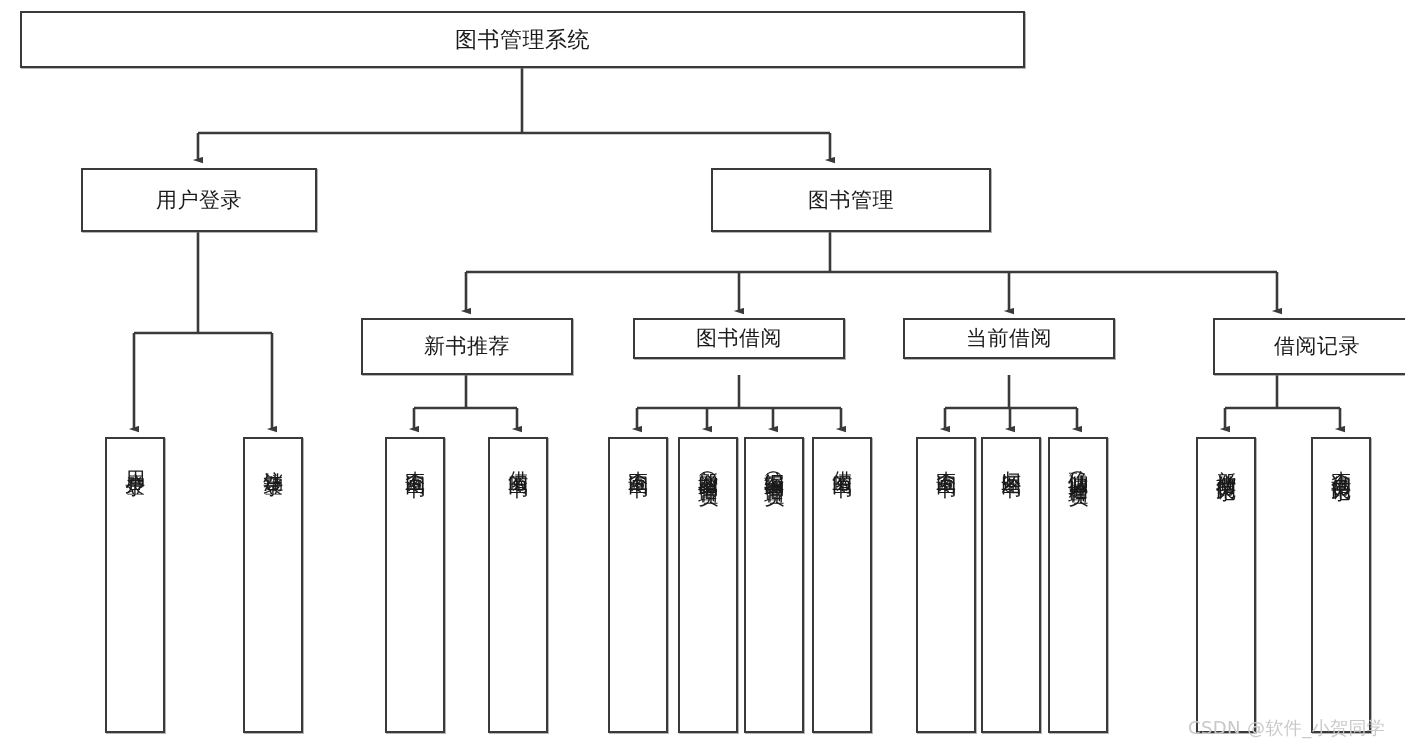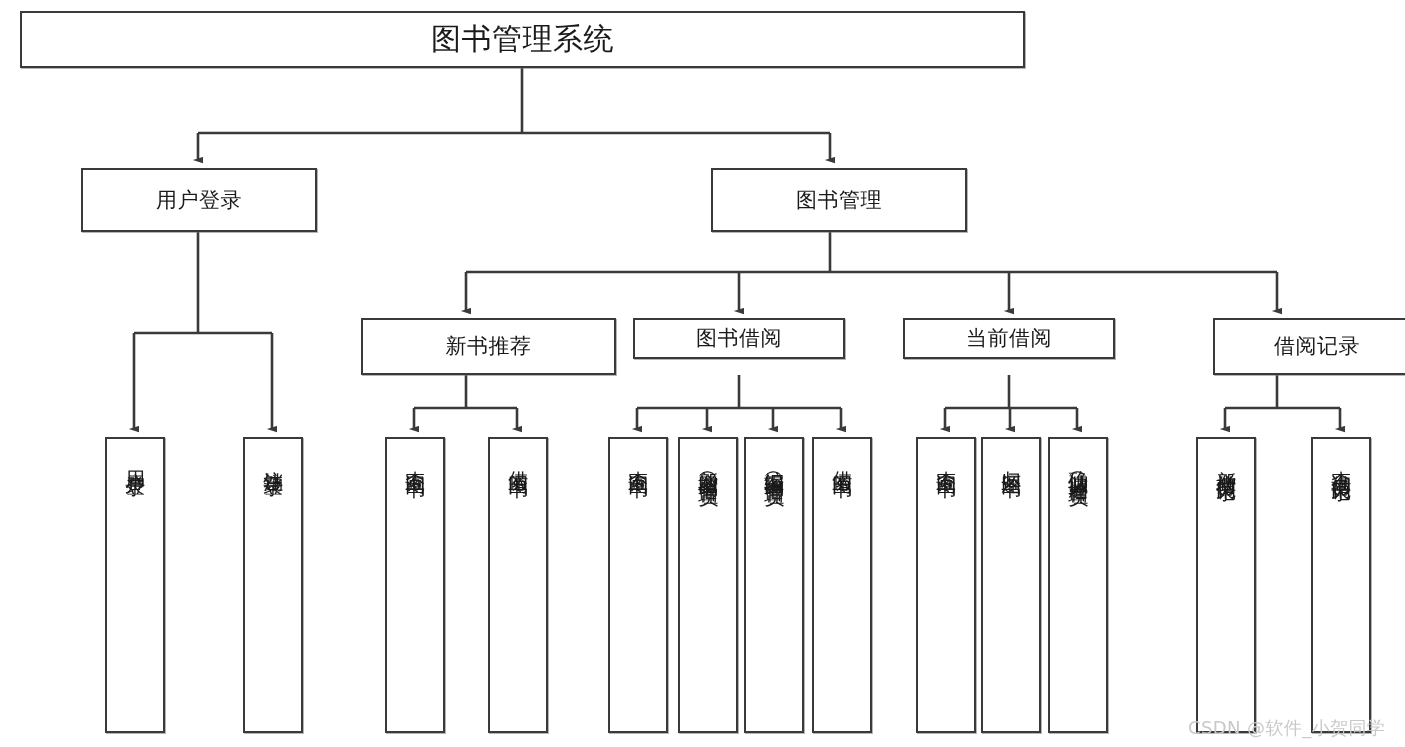--- a/index.html
+++ b/index.html
@@ -43,21 +43,21 @@
     text-align: center;
     letter-spacing: 0.5px;
   }
   
   .node.horiz .label {
     font-size: 21px;
     line-height: 1.15;
     white-space: nowrap;
   }
   .node.root .label {
-    font-size: 30px;
+    font-size: 22px;
   }
   
   .node.vert {
     align-items: flex-start;
     padding-top: 16px;
   }
   .node.vert .label {
     writing-mode: vertical-rl;
     text-orientation: upright;
     font-size: 20px;
@@ -132,25 +132,25 @@
     </g>
   </svg>
 
   <div class="node root horiz" style="left:20px; top:11px; width:1005px; height:57px;">
     <span class="label">图书管理系统</span>
   </div>
 
   <div class="node horiz" style="left:81px; top:168px; width:236px; height:64px;">
     <span class="label">用户登录</span>
   </div>
-  <div class="node horiz" style="left:711px; top:168px; width:256px; height:64px;">
+  <div class="node horiz" style="left:711px; top:168px; width:280px; height:64px;">
     <span class="label">图书管理</span>
   </div>
 
-  <div class="node horiz" style="left:361px; top:318px; width:255px; height:57px;">
+  <div class="node horiz" style="left:361px; top:318px; width:212px; height:57px;">
     <span class="label">新书推荐</span>
   </div>
   <div class="node horiz" style="left:633px; top:318px; width:212px; height:41px;">
     <span class="label">图书借阅</span>
   </div>
   <div class="node horiz" style="left:903px; top:318px; width:212px; height:41px;">
     <span class="label">当前借阅</span>
   </div>
   <div class="node horiz" style="left:1213px; top:318px; width:200px; height:57px;padding-left:8px;">
     <span class="label">借阅记录</span>

